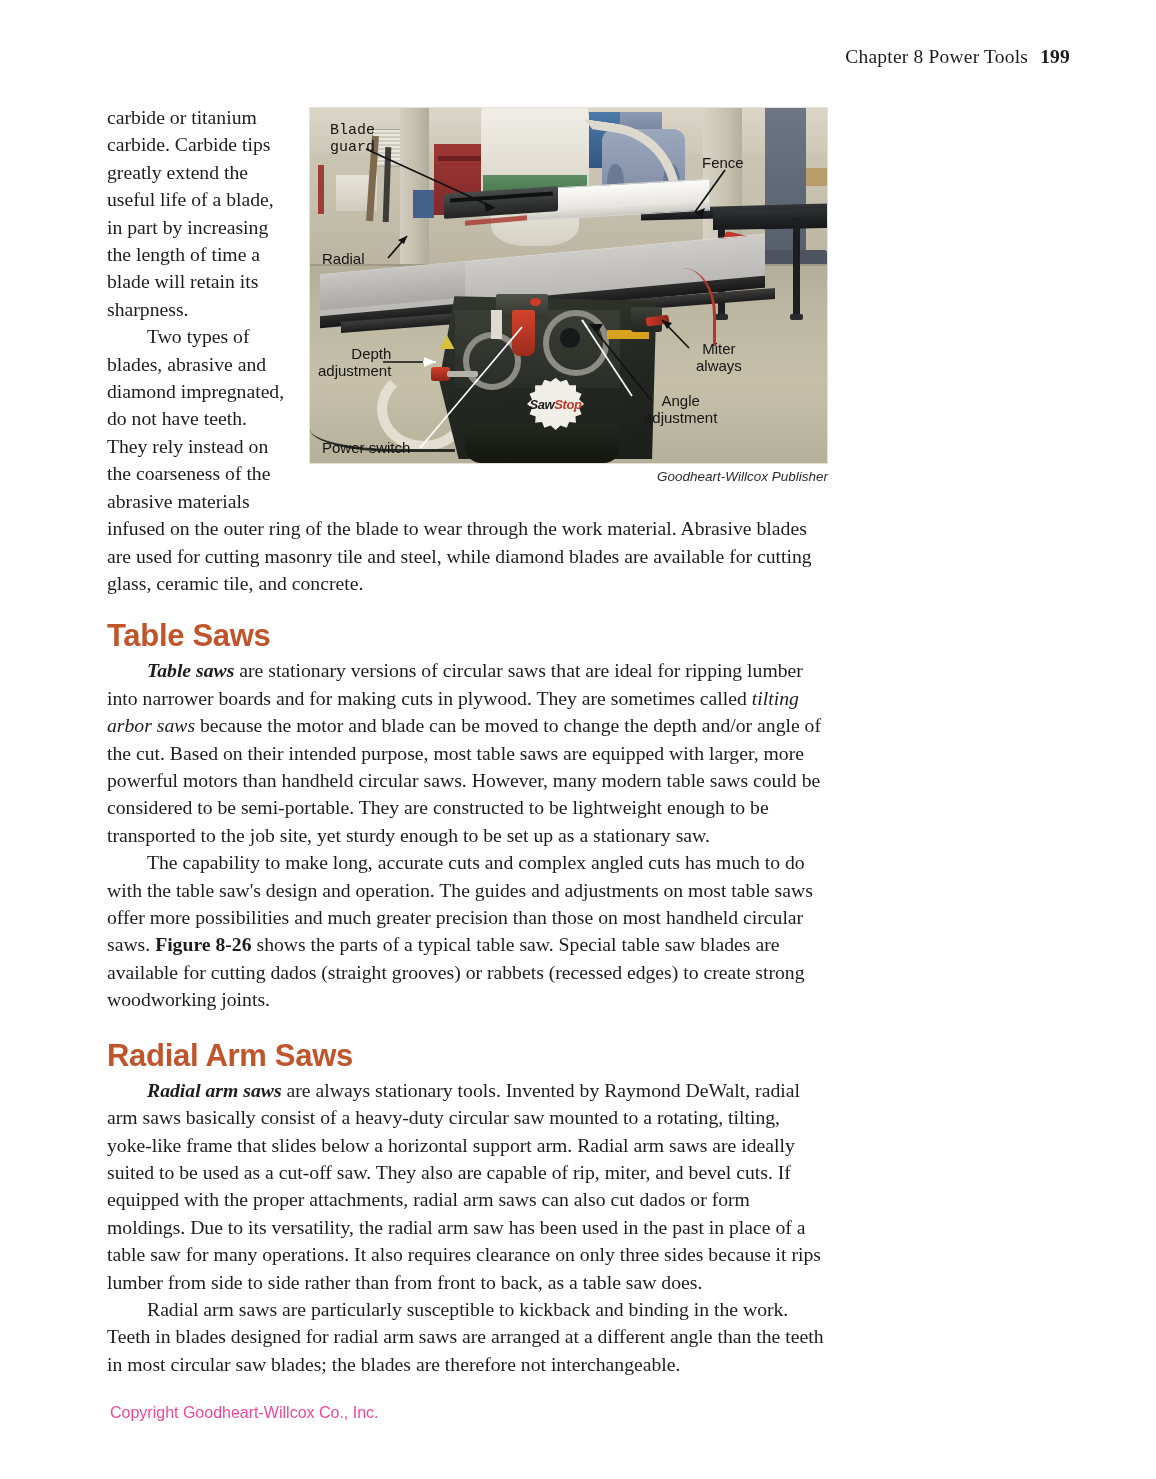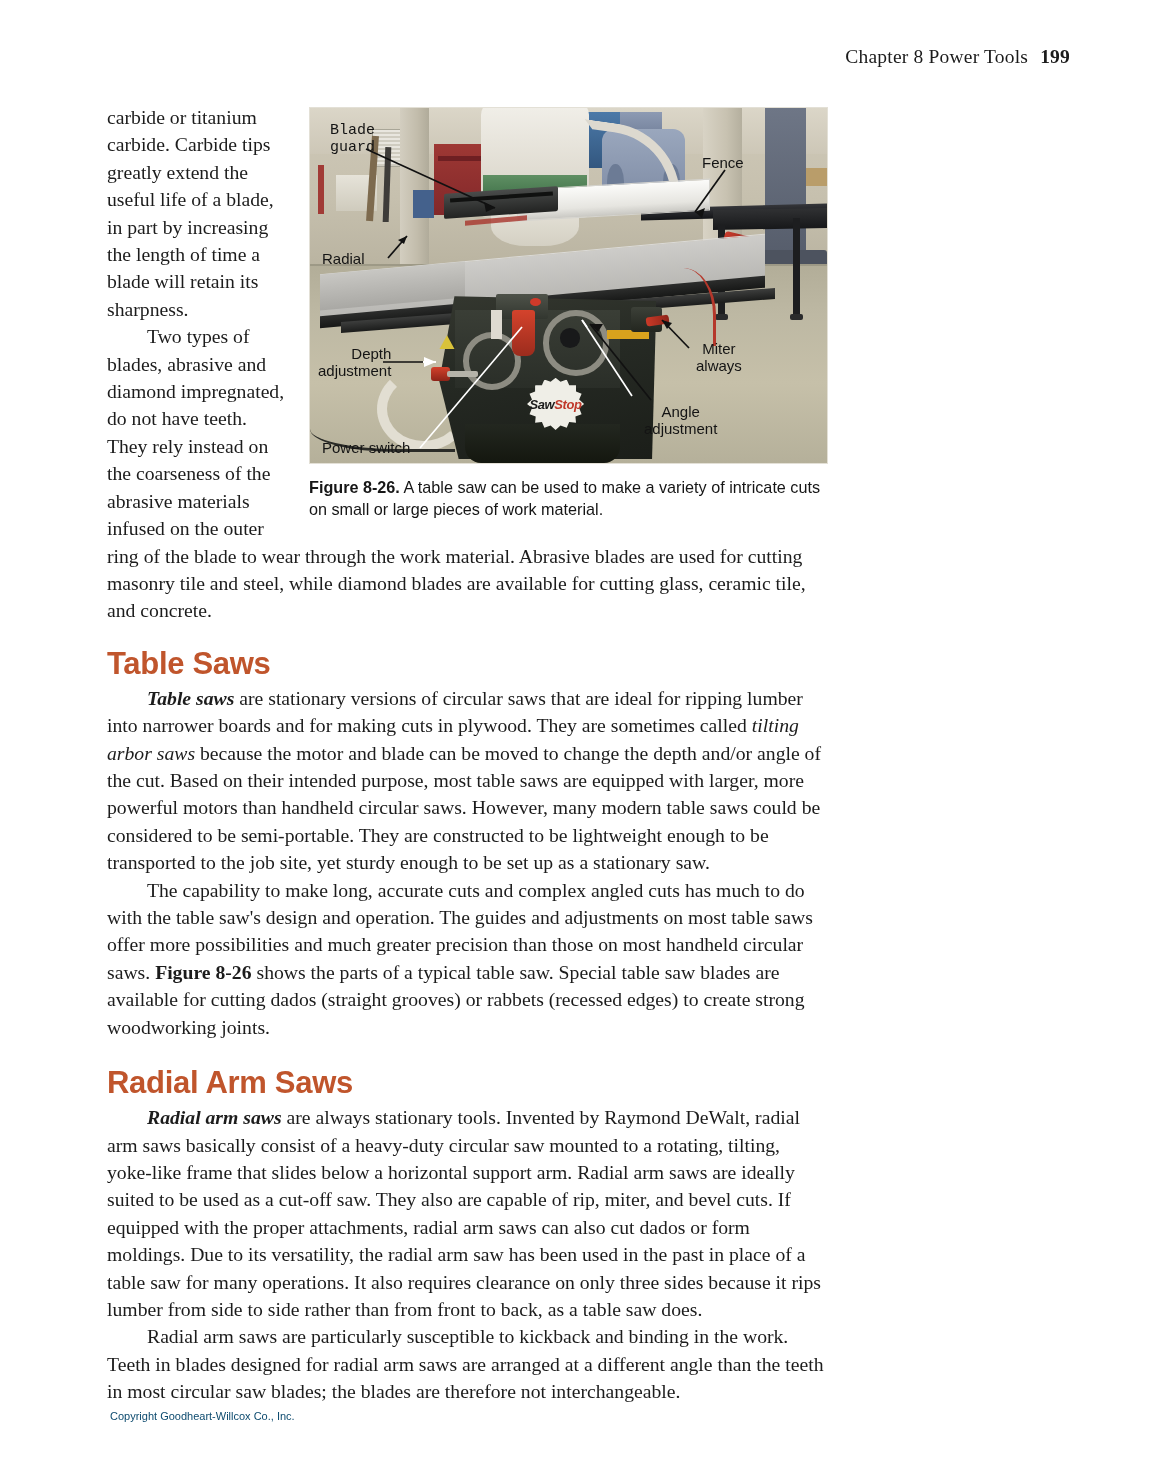--- a/index.html
+++ b/index.html
@@ -358,22 +358,22 @@
     line-height:22px;
     color:#161616;
   }
   .caption .cap-lead{ font-weight:bold; }
 
   
   .footer{
     position:absolute;
     left:110px; bottom:57px;
     font-family:"Liberation Sans", sans-serif;
-    font-size:11px;
-    color:#0c4a6e;
+    font-size:16px;
+    color:#ec4899;
   }
 </style>
 </head>
 <body>
 
 <div class="running-head">
   <span>Chapter 8  Power Tools</span><span class="page-num">199</span>
 </div>
 
 <div class="page-col">
@@ -471,31 +471,29 @@
           <line x1="322" y1="288" x2="272" y2="212" stroke="#fff" stroke-width="1.7"></line>
         </svg>
       </div>
 
       <div class="lbl" style="left:20px;top:14px;font-family:Liberation Mono, monospace;">Blade
 guard</div>
       <div class="lbl" style="left:12px;top:142px;">Radial</div>
       <div class="lbl" style="left:392px;top:46px;">Fence</div>
       <div class="lbl" style="left:386px;top:232px;text-align:center;">Miter
 always</div>
-      <div class="lbl" style="left:334px;top:284px;text-align:center;margin-top:11px;">Angle
+      <div class="lbl" style="left:334px;top:284px;text-align:center;">Angle
 adjustment</div>
       <div class="lbl" style="left:8px;top:237px;text-align:right;">Depth
 adjustment</div>
       <div class="lbl" style="left:12px;top:331px;">Power switch</div>
     </div>
 
-
-    <div class="caption">
-      <span class="cap-lead">Figure 8-26.</span><span> A table saw can be used to make a variety of intricate cuts on small or large pieces of work material.</span>
-    </div>
+    <div class="credit">Goodheart-Willcox Publisher</div>
+
   </div>
 
   <p class="body">carbide or titanium carbide. Carbide tips greatly extend the useful life of a blade, in part by increasing the length of time a blade will retain its sharpness.</p>
   <p class="body indent">Two types of blades, abrasive and diamond impregnated, do not have teeth. They rely instead on the coarseness of the abrasive materials infused on the outer ring of the blade to wear through the work material. Abrasive blades are used for cutting masonry tile and steel, while diamond blades are available for cutting glass, ceramic tile, and concrete.</p>
 
   <h2 class="section">Table Saws</h2>
 
   <p class="body indent"><span class="bi">Table saws</span><span> are stationary versions of circular saws that are ideal for ripping lumber into narrower boards and for making cuts in plywood. They are sometimes called </span><span class="it">tilting arbor saws</span><span> because the motor and blade can be moved to change the depth and/or angle of the cut. Based on their intended purpose, most table saws are equipped with larger, more powerful motors than handheld circular saws. However, many modern table saws could be considered to be semi-portable. They are constructed to be lightweight enough to be transported to the job site, yet sturdy enough to be set up as a stationary saw.</span></p>
 
   <p class="body indent"><span>The capability to make long, accurate cuts and complex angled cuts has much to do with the table saw's design and operation. The guides and adjustments on most table saws offer more possibilities and much greater precision than those on most handheld circular saws. </span><span class="bd">Figure 8-26</span><span> shows the parts of a typical table saw. Special table saw blades are available for cutting dados (straight grooves) or rabbets (recessed edges) to create strong woodworking joints.</span></p>

